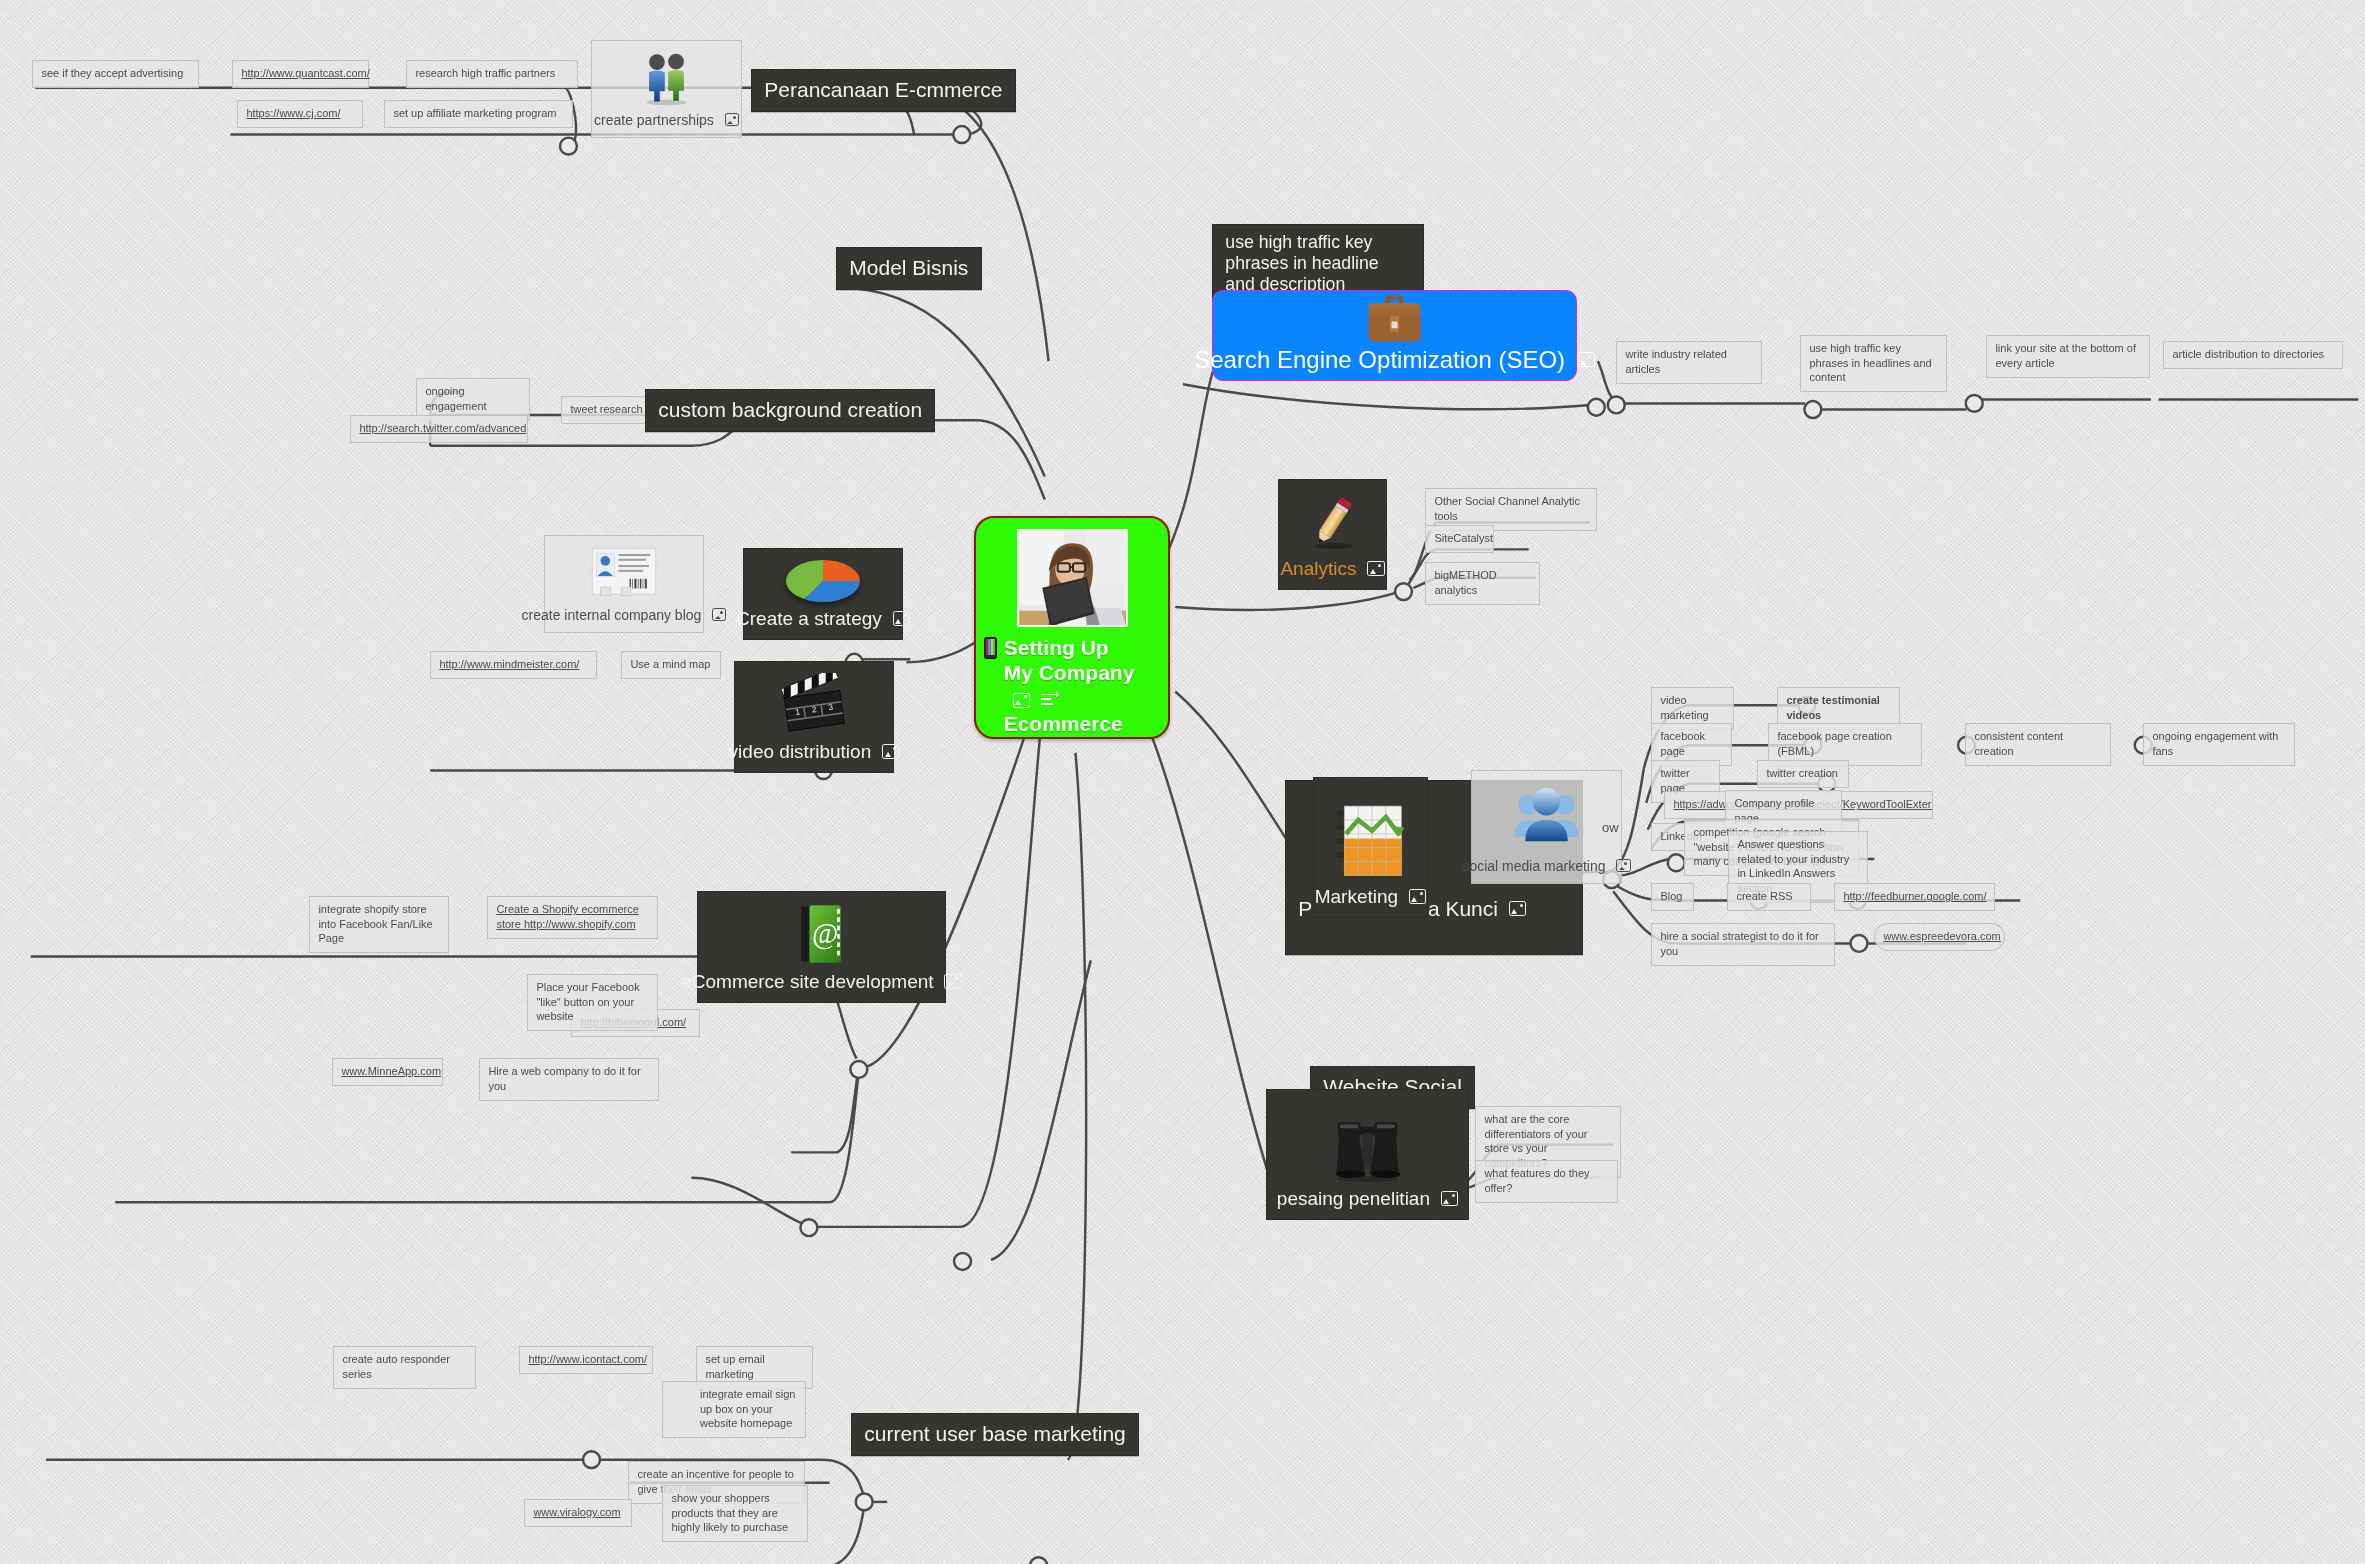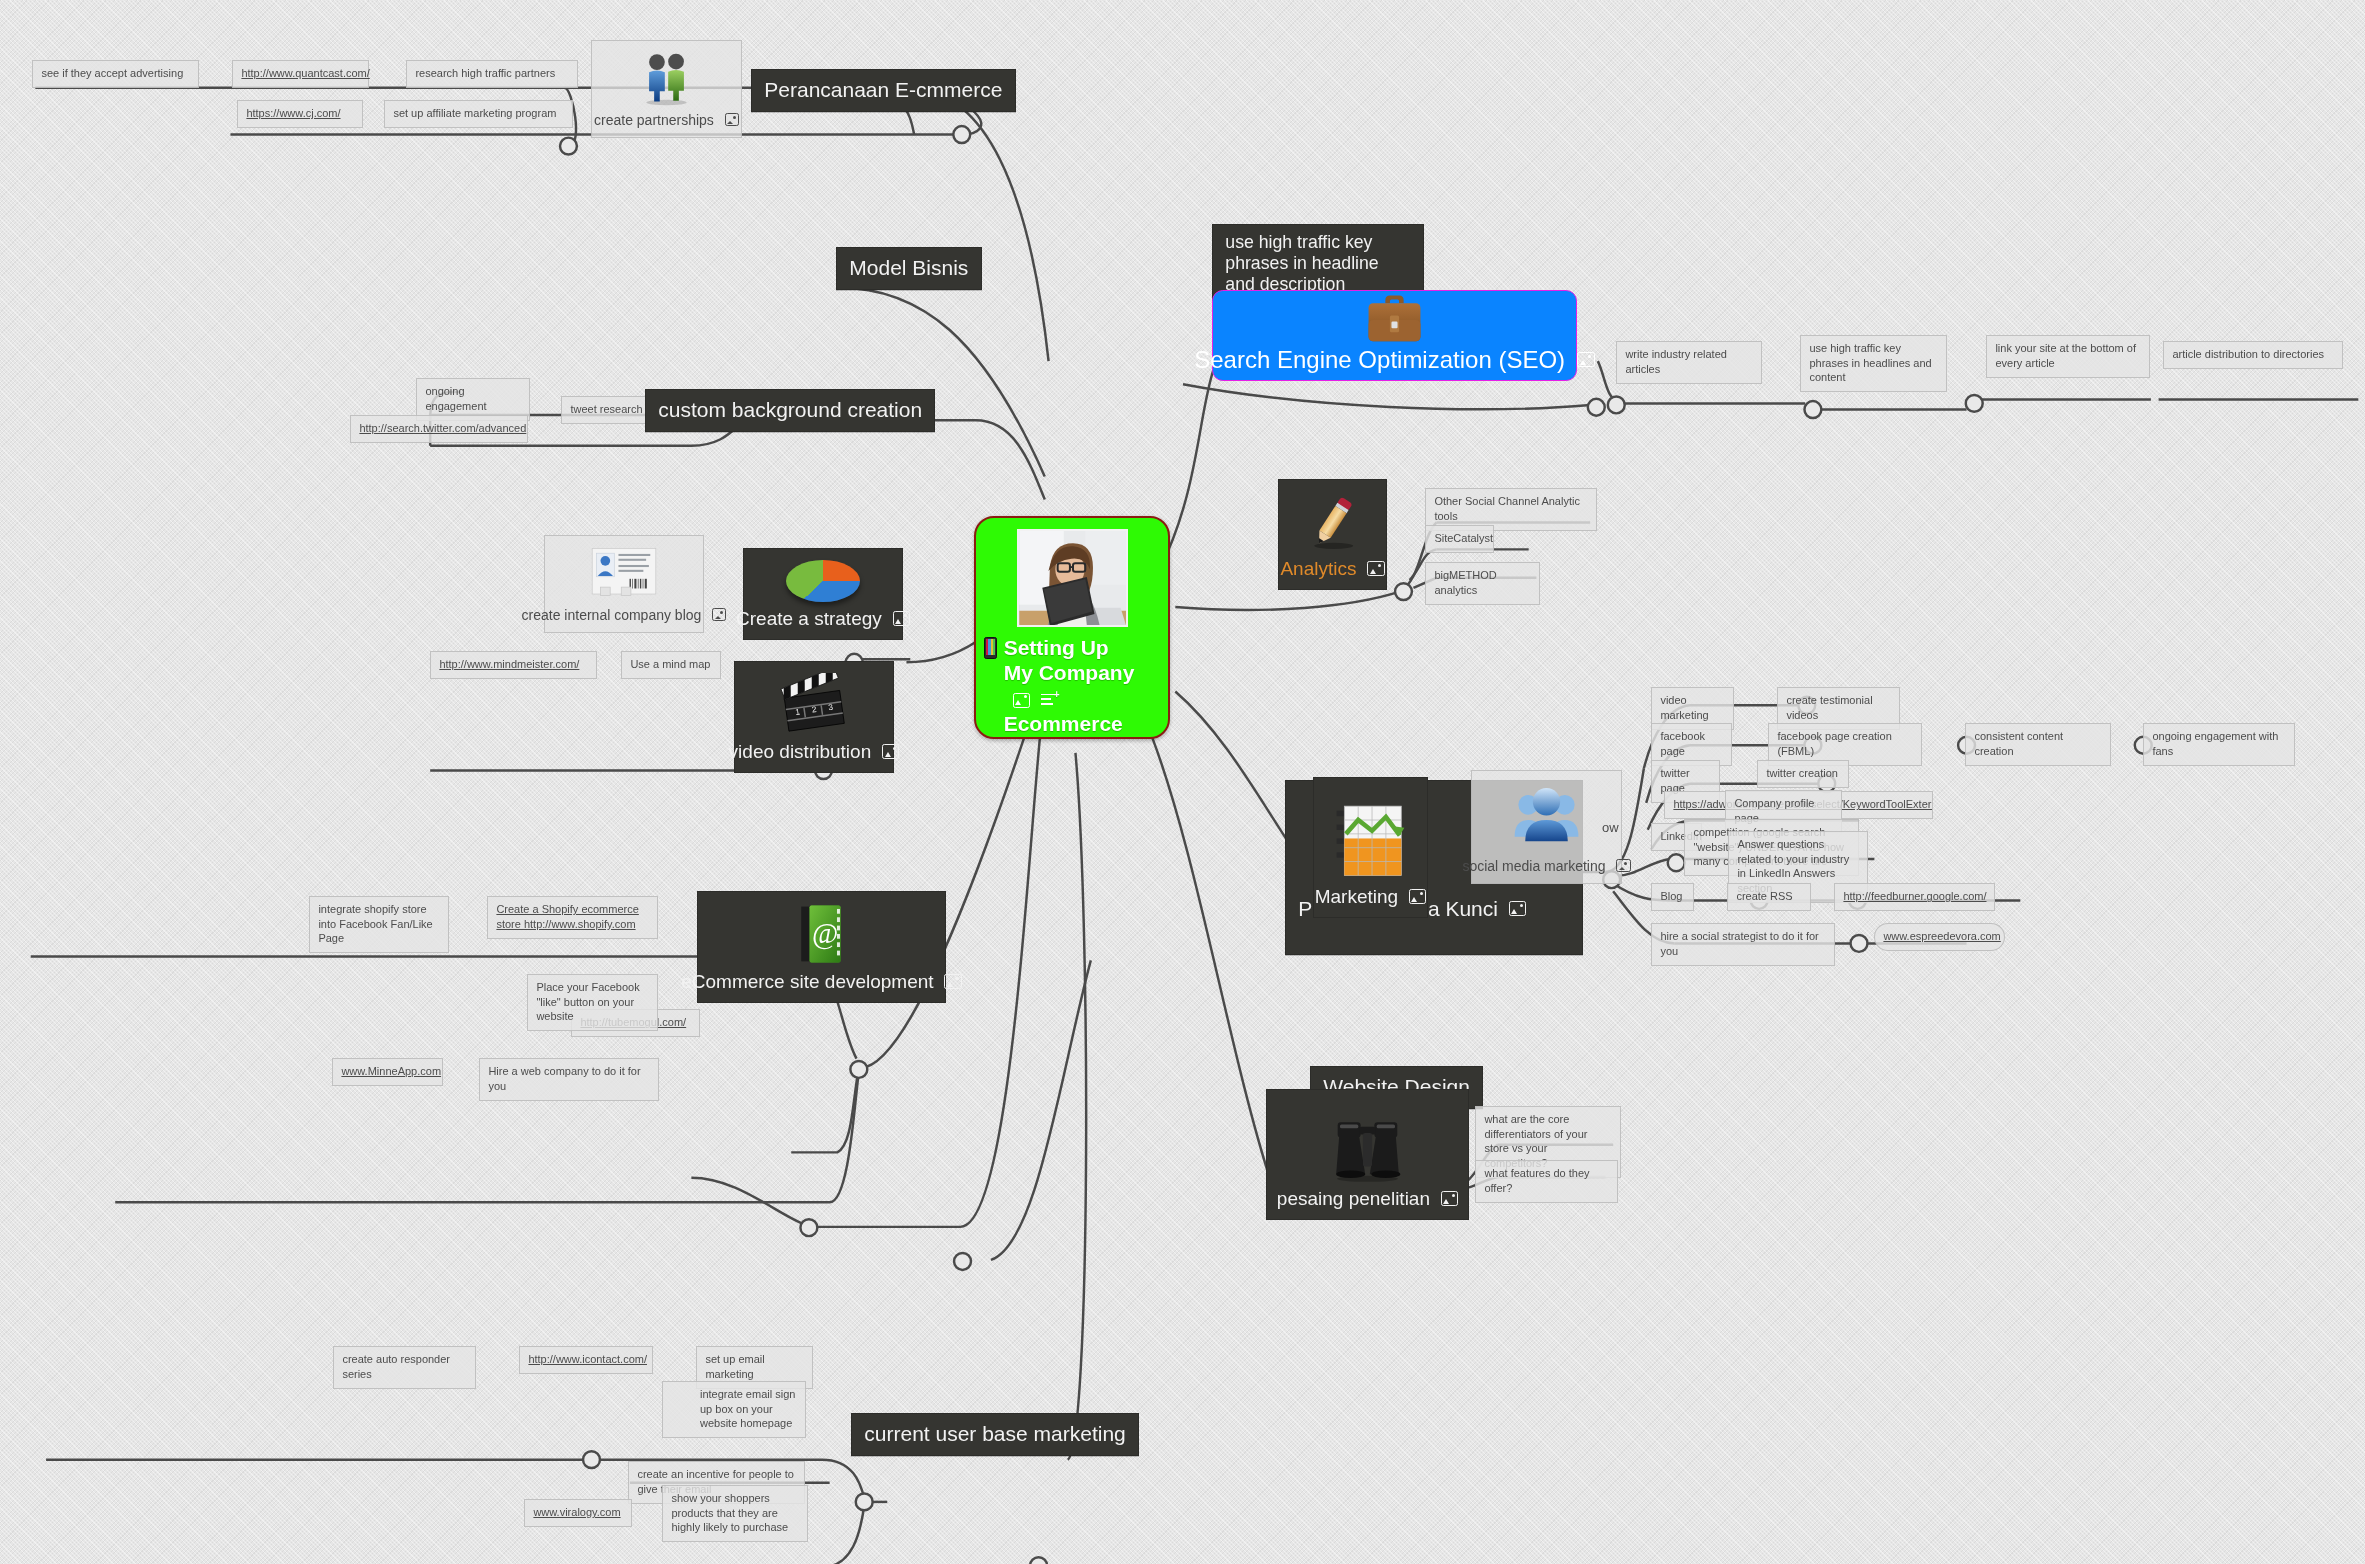--- a/index.html
+++ b/index.html
@@ -494,21 +494,21 @@
       </defs>
     </svg>
     <span class="cap">
       <span>social media marketing</span>
       <span class="picicon sm"></span>
     </span>
   </div>
   <div class="node" style="left:1602px;top:820px;font-size:13px;color:#4c4c4c;">ow</div>
 
   <div class="node leaf" style="left:1651px;top:687px;width:83px;">video marketing</div>
-  <div class="node leaf" style="left:1777px;top:687px;width:123px;">create testimonial videos</div>
+  <div class="node leaf" style="left:1777px;top:687px;width:123px;font-weight:bold;">create testimonial videos</div>
 
   <div class="node leaf" style="left:1651px;top:723px;width:81px;">facebook page</div>
   <div class="node leaf" style="left:1768px;top:723px;width:154px;">facebook page creation (FBML)</div>
   <div class="node leaf" style="left:1965px;top:723px;width:146px;">consistent content creation</div>
   <div class="node leaf" style="left:2143px;top:723px;width:152px;">ongoing engagement with fans</div>
 
   <div class="node leaf" style="left:1651px;top:760px;width:69px;">twitter page</div>
   <div class="node leaf" style="left:1757px;top:760px;width:92px;">twitter creation</div>
 
   <div class="node leaf" style="left:1664px;top:791px;width:269px;white-space:nowrap;overflow:hidden;"><span class="lnk">https://adwords.google.com/select/KeywordToolExternal</span></div>
@@ -518,21 +518,21 @@
   <div class="node leaf" style="left:1684px;top:819px;width:175px;">competition (google search "website") UNDERSTAND how many competitors there are</div>
   <div class="node leaf" style="left:1728px;top:831px;width:140px;">Answer questions related to your industry in LinkedIn Answers section</div>
 
   <div class="node leaf" style="left:1651px;top:883px;width:43px;">Blog</div>
   <div class="node leaf" style="left:1727px;top:883px;width:84px;">create RSS</div>
   <div class="node leaf" style="left:1834px;top:883px;width:161px;"><span class="lnk">http://feedburner.google.com/</span></div>
 
   <div class="node leaf" style="left:1651px;top:923px;width:184px;">hire a social strategist to do it for you</div>
   <div class="node leaf" style="left:1874px;top:923px;width:131px;border-radius:15px;"><span class="lnk">www.espreedevora.com</span></div>
 
-  <div class="node dark" style="left:1310px;top:1066px;">Website Design</div>
+  <div class="node dark" style="left:1310px;top:1066px;">Website Social</div>
   <div class="node imgnode" style="left:1266px;top:1089px;width:203px;height:131px;">
     <svg class="thumb binoc" viewBox="0 0 106 86">
       <ellipse cx="53" cy="82" rx="40" ry="4" fill="rgba(0,0,0,.25)"></ellipse>
       <g fill="#1b1b1b">
         <rect x="14" y="8" width="30" height="20" rx="4"></rect>
           <rect x="62" y="8" width="30" height="20" rx="4"></rect>
         <path d="M16 26 h26 l8 50 h-38z"></path>
           <path d="M64 26 h26 l4 50 h-38z"></path>
         <rect x="42" y="14" width="22" height="10" rx="3"></rect>
         <rect x="47" y="22" width="12" height="44" rx="3" fill="#2b2b2b"></rect>

